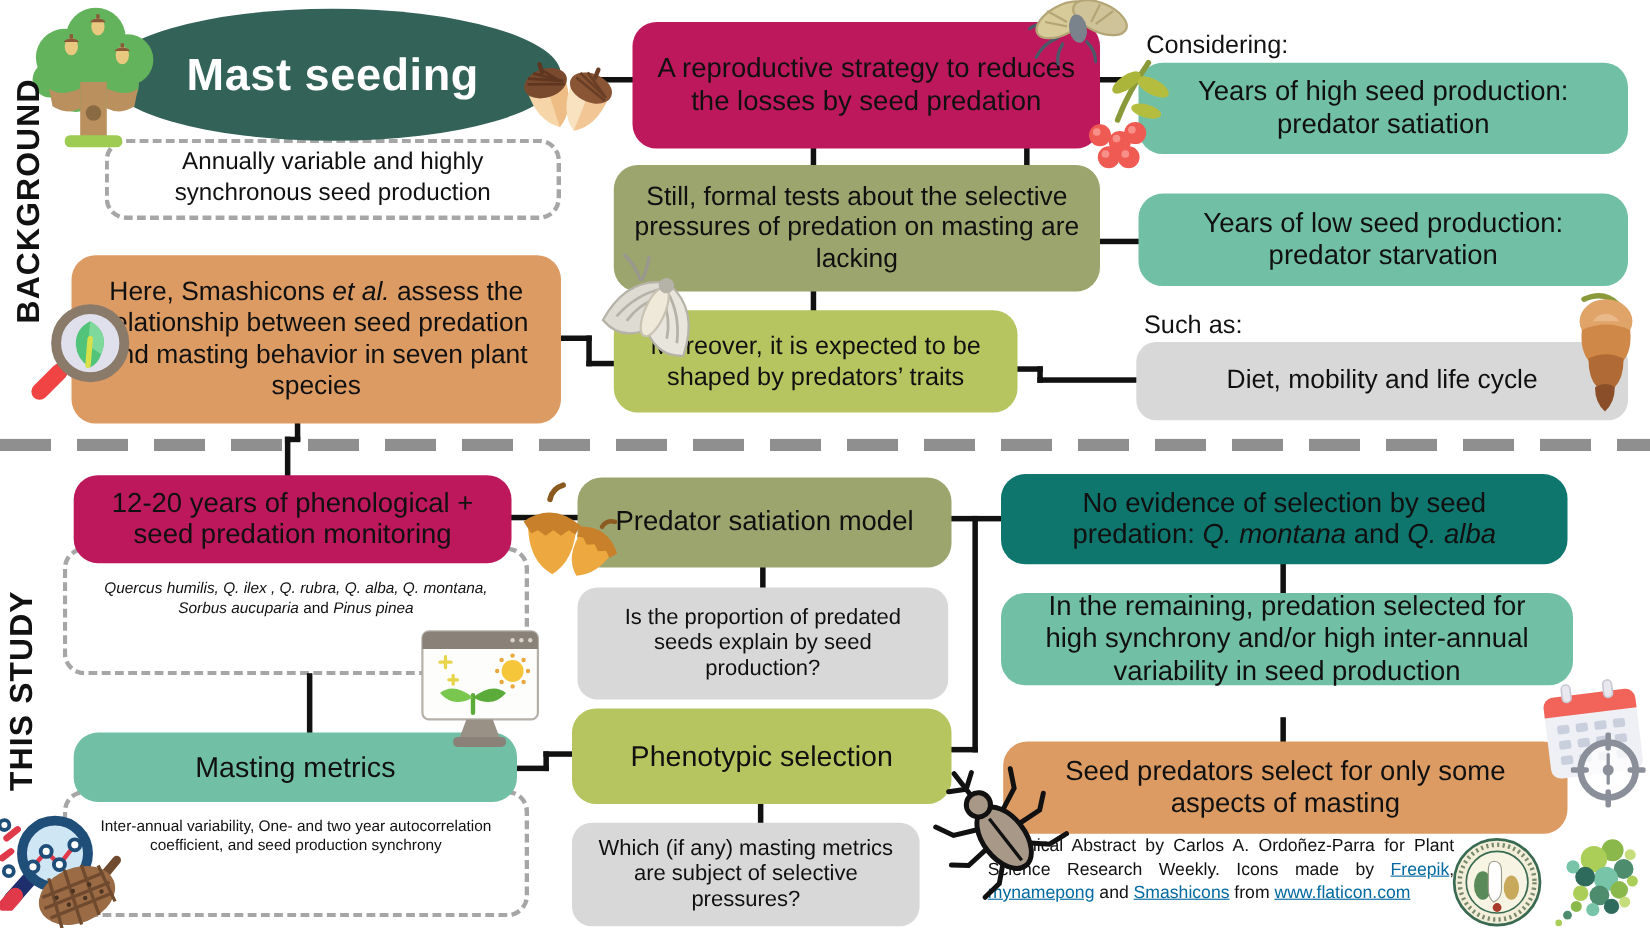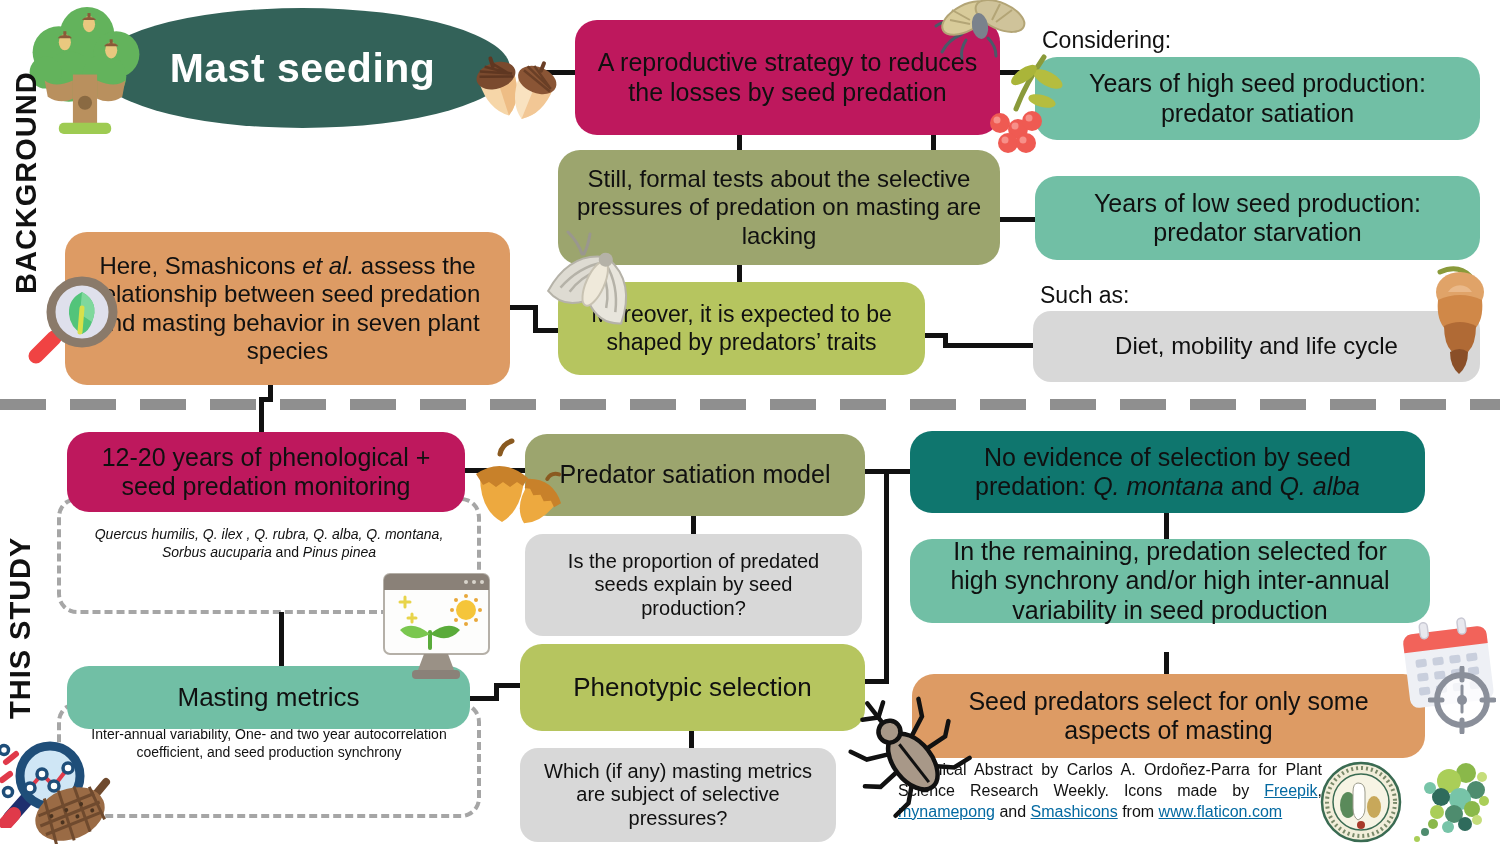--- a/index.html
+++ b/index.html
@@ -52,20 +52,23 @@
 </head>
 <body>
 
 <div id="stage">
 
   <div class="sidelabel" style="left:10px;top:55px;height:255px;width:42px;">BACKGROUND</div>
   <div class="sidelabel" style="left:4px;top:535px;height:185px;width:42px;">THIS STUDY</div>
 
   <div id="divider"></div>
 
+  <div class="dashedbox" style="left:95px;top:126px;width:415px;height:74px;padding-top:12px;font-size:22px;align-items:flex-end;padding-bottom:8px;">
+    <span>Annually variable and highly synchronous seed production</span>
+  </div>
 
   <div id="main-ellipse">
     <span id="main-title">Mast seeding</span>
   </div>
 
   <div class="conn" style="left:538px;top:70px;width:40px;height:5px;"></div>
   <div class="conn" style="left:737px;top:134px;width:5px;height:17px;"></div>
   <div class="conn" style="left:999px;top:70px;width:38px;height:5px;"></div>
   <div class="conn" style="left:931px;top:70px;width:5px;height:152px;"></div>
   <div class="conn" style="left:931px;top:217px;width:106px;height:5px;"></div>
@@ -110,21 +113,21 @@
   <div class="minihead" style="left:1040px;top:282px;">Such as:</div>
 
   <div class="box graybox" style="left:1033px;top:311px;width:447px;height:71px;font-size:24px;">
     <span>Diet, mobility and life cycle</span>
   </div>
 
   <div class="dashedbox" style="left:57px;top:497px;width:424px;height:117px;padding-top:25px;">
     <span><span class="it">Quercus humilis, Q. ilex , Q. rubra, Q. alba, Q. montana, Sorbus aucuparia</span><span> and </span><span class="it">Pinus pinea</span></span>
   </div>
 
-  <div class="dashedbox" style="left:57px;top:702px;width:424px;height:116px;padding-top:20px;">
+  <div class="dashedbox" style="left:57px;top:718px;width:424px;height:116px;padding-top:20px;">
     <span>Inter-annual variability, One- and two year autocorrelation coefficient, and seed production synchrony</span>
   </div>
 
   <div class="conn" style="left:464px;top:468px;width:63px;height:5px;"></div>
   <div class="conn" style="left:279px;top:612px;width:5px;height:56px;"></div>
   <div class="conn" style="left:691px;top:514px;width:5px;height:22px;"></div>
   <div class="conn" style="left:863px;top:469px;width:49px;height:5px;"></div>
   <div class="conn" style="left:884px;top:469px;width:5px;height:215px;"></div>
   <div class="conn" style="left:864px;top:679px;width:25px;height:5px;"></div>
   <div class="conn" style="left:469px;top:696px;width:30px;height:5px;"></div>

